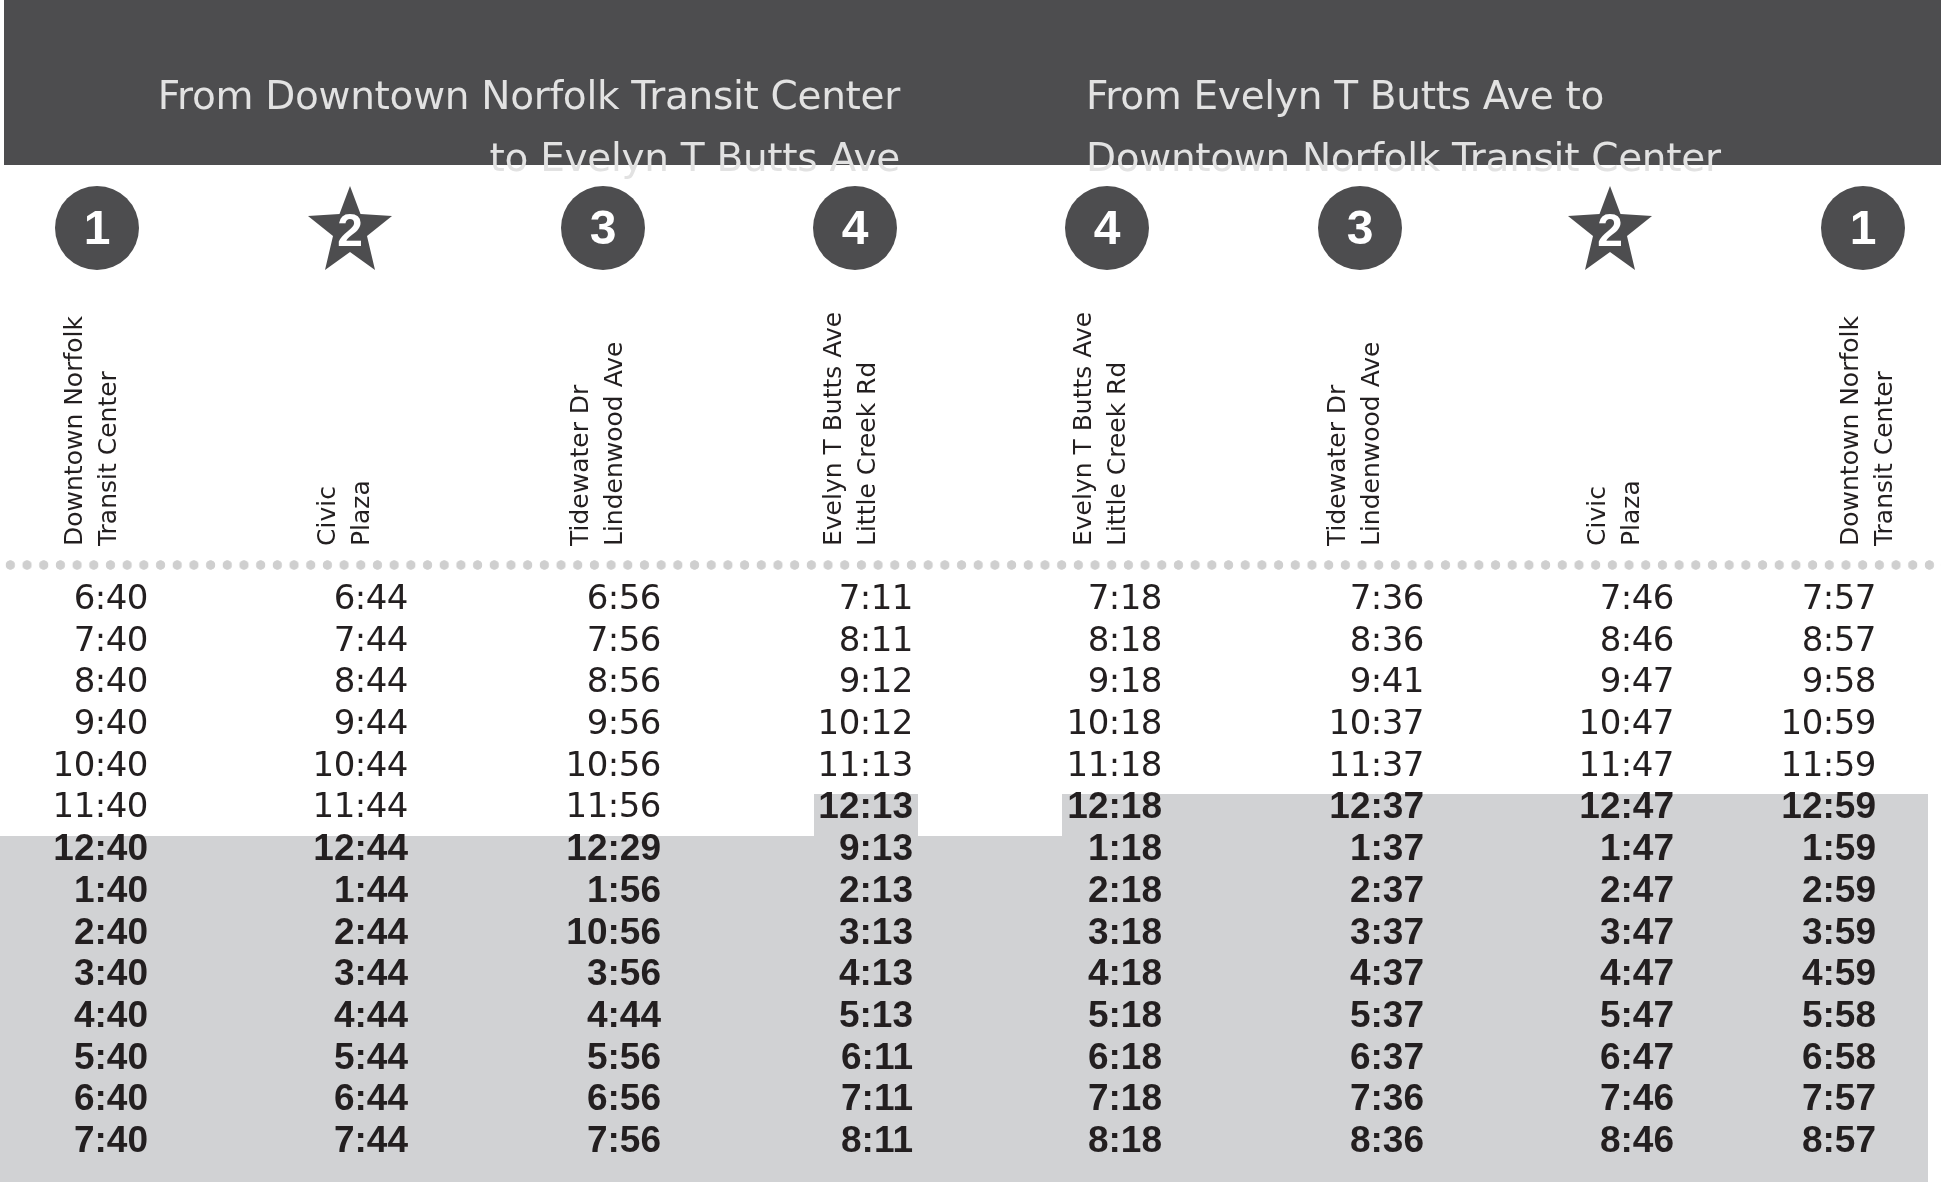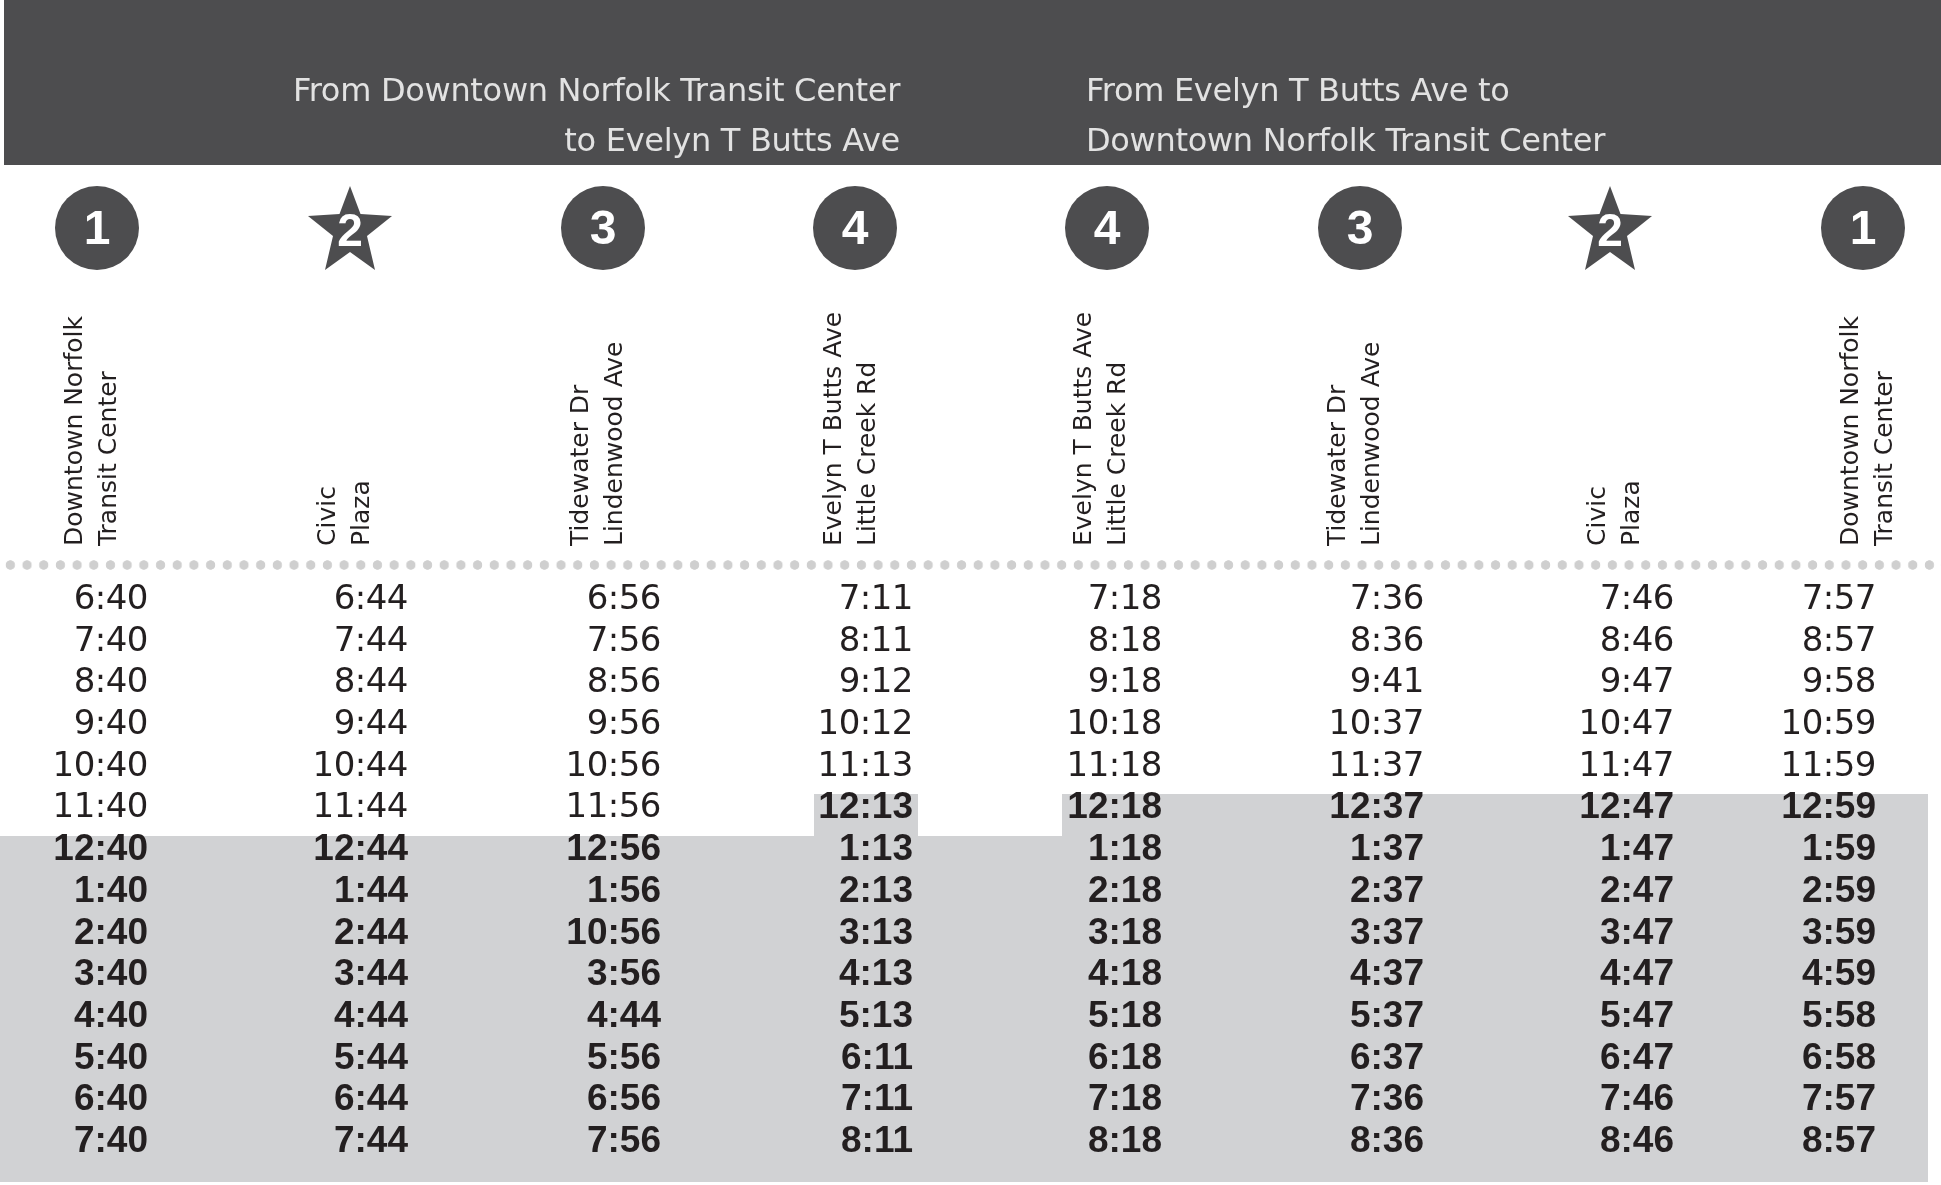--- a/index.html
+++ b/index.html
@@ -1,19 +1,19 @@
 <!DOCTYPE html>
 <html><head>
 <meta charset="utf-8">
 <style>
   html, body { margin:0; padding:0; background:#ffffff; }
   body { width:1941px; height:1185px; position:relative; overflow:hidden;
          font-family:"Liberation Sans", sans-serif; color:#231f20; }
   .header { position:absolute; left:4px; top:0; width:1937px; height:165px; background:#4d4d4f; }
-  .hdr-title { position:absolute; color:#e2e2e2; font-size:32px; line-height:50px; font-family:"DejaVu Sans", sans-serif; font-weight:normal; letter-spacing:-0.3px; }
+  .hdr-title { position:absolute; color:#e2e2e2; font-size:39px; line-height:62px; font-family:"DejaVu Sans", sans-serif; font-weight:normal; letter-spacing:-0.3px; }
   .hdr-left { right:1041px; top:65px; text-align:right; white-space:pre; }
   .hdr-right { left:1050px; top:65px; text-align:left; white-space:pre;margin-left:32px; }
 
   .stop-icon { position:absolute; width:84px; height:84px; top:186px; }
   .stop-circle { width:84px; height:84px; border-radius:50%; background:#4d4d4f; display:flex; align-items:center; justify-content:center; }
   .stop-num { color:#fff; font-weight:bold; font-size:48px; font-family:"Liberation Sans", sans-serif; line-height:1; }
   .stop-star { position:absolute; left:0; top:0; width:84px; height:84px; }
   .stop-star .stop-num { position:absolute; left:0; top:0; width:84px; height:84px; display:flex; align-items:center; justify-content:center; padding-top:4px; box-sizing:border-box; font-size:46px; }
 
   .label-wrap { position:absolute; top:290px; height:256px; width:80px; }
@@ -159,37 +159,37 @@
       <div class="cell pm">6:44</div>
       <div class="cell pm">7:44</div>
     </div>
     <div class="col" style="left: 461px;">
       <div class="cell">6:56</div>
       <div class="cell">7:56</div>
       <div class="cell">8:56</div>
       <div class="cell">9:56</div>
       <div class="cell">10:56</div>
       <div class="cell">11:56</div>
-      <div class="cell pm">12:56</div>
+      <div class="cell pm">12:29</div>
       <div class="cell pm">1:56</div>
       <div class="cell pm">10:56</div>
       <div class="cell pm">3:56</div>
       <div class="cell pm">4:44</div>
       <div class="cell pm">5:56</div>
       <div class="cell pm">6:56</div>
       <div class="cell pm">7:56</div>
     </div>
     <div class="col" style="left: 713px;">
       <div class="cell">7:11</div>
       <div class="cell">8:11</div>
       <div class="cell">9:12</div>
       <div class="cell">10:12</div>
       <div class="cell">11:13</div>
       <div class="cell pm">12:13</div>
-      <div class="cell pm">1:13</div>
+      <div class="cell pm">9:13</div>
       <div class="cell pm">2:13</div>
       <div class="cell pm">3:13</div>
       <div class="cell pm">4:13</div>
       <div class="cell pm">5:13</div>
       <div class="cell pm">6:11</div>
       <div class="cell pm">7:11</div>
       <div class="cell pm">8:11</div>
     </div>
     <div class="col" style="left: 962px;">
       <div class="cell">7:18</div>

